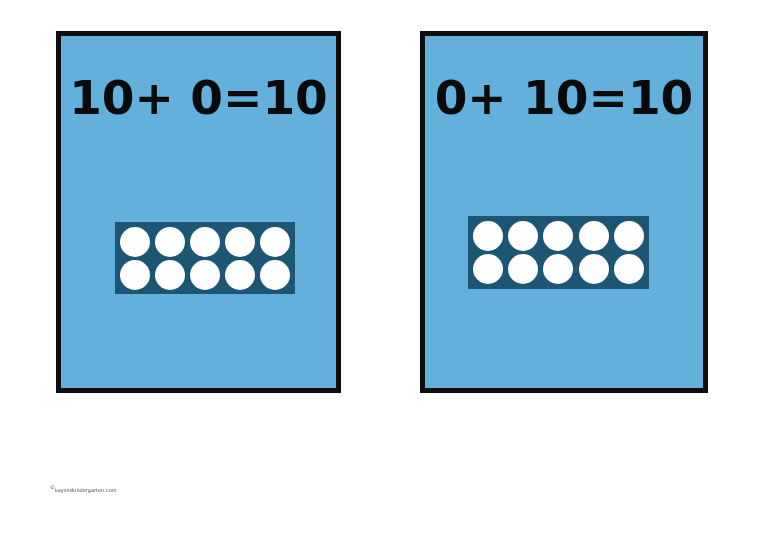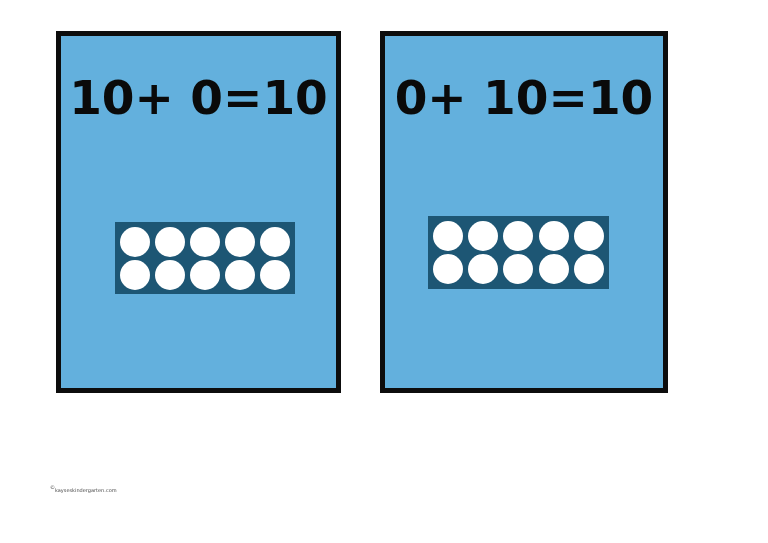--- a/index.html
+++ b/index.html
@@ -148,21 +148,21 @@
         </div>
       <div class="dot-cell">
           <span class="dot" style="background: rgb(255, 255, 255);"></span>
         </div>
       <div class="dot-cell">
           <span class="dot" style="background: rgb(255, 255, 255);"></span>
         </div>
     </div>
   </div>
 
-  <div class="card" id="card-2" style="background: rgb(99, 176, 221); border-color: rgb(13, 13, 13);">
+  <div class="card" id="card-2" style="background: rgb(99, 176, 221); border-color: rgb(13, 13, 13); margin-left: 40px;">
     <div class="equation" style="color: rgb(10, 10, 10);">0+ 10=10</div>
     <div class="ten-frame" id="frame-2" style="background: rgb(29, 86, 116);">
       <div class="dot-cell">
           <span class="dot" style="background: rgb(255, 255, 255);"></span>
         </div>
       <div class="dot-cell">
           <span class="dot" style="background: rgb(255, 255, 255);"></span>
         </div>
       <div class="dot-cell">
           <span class="dot" style="background: rgb(255, 255, 255);"></span>

